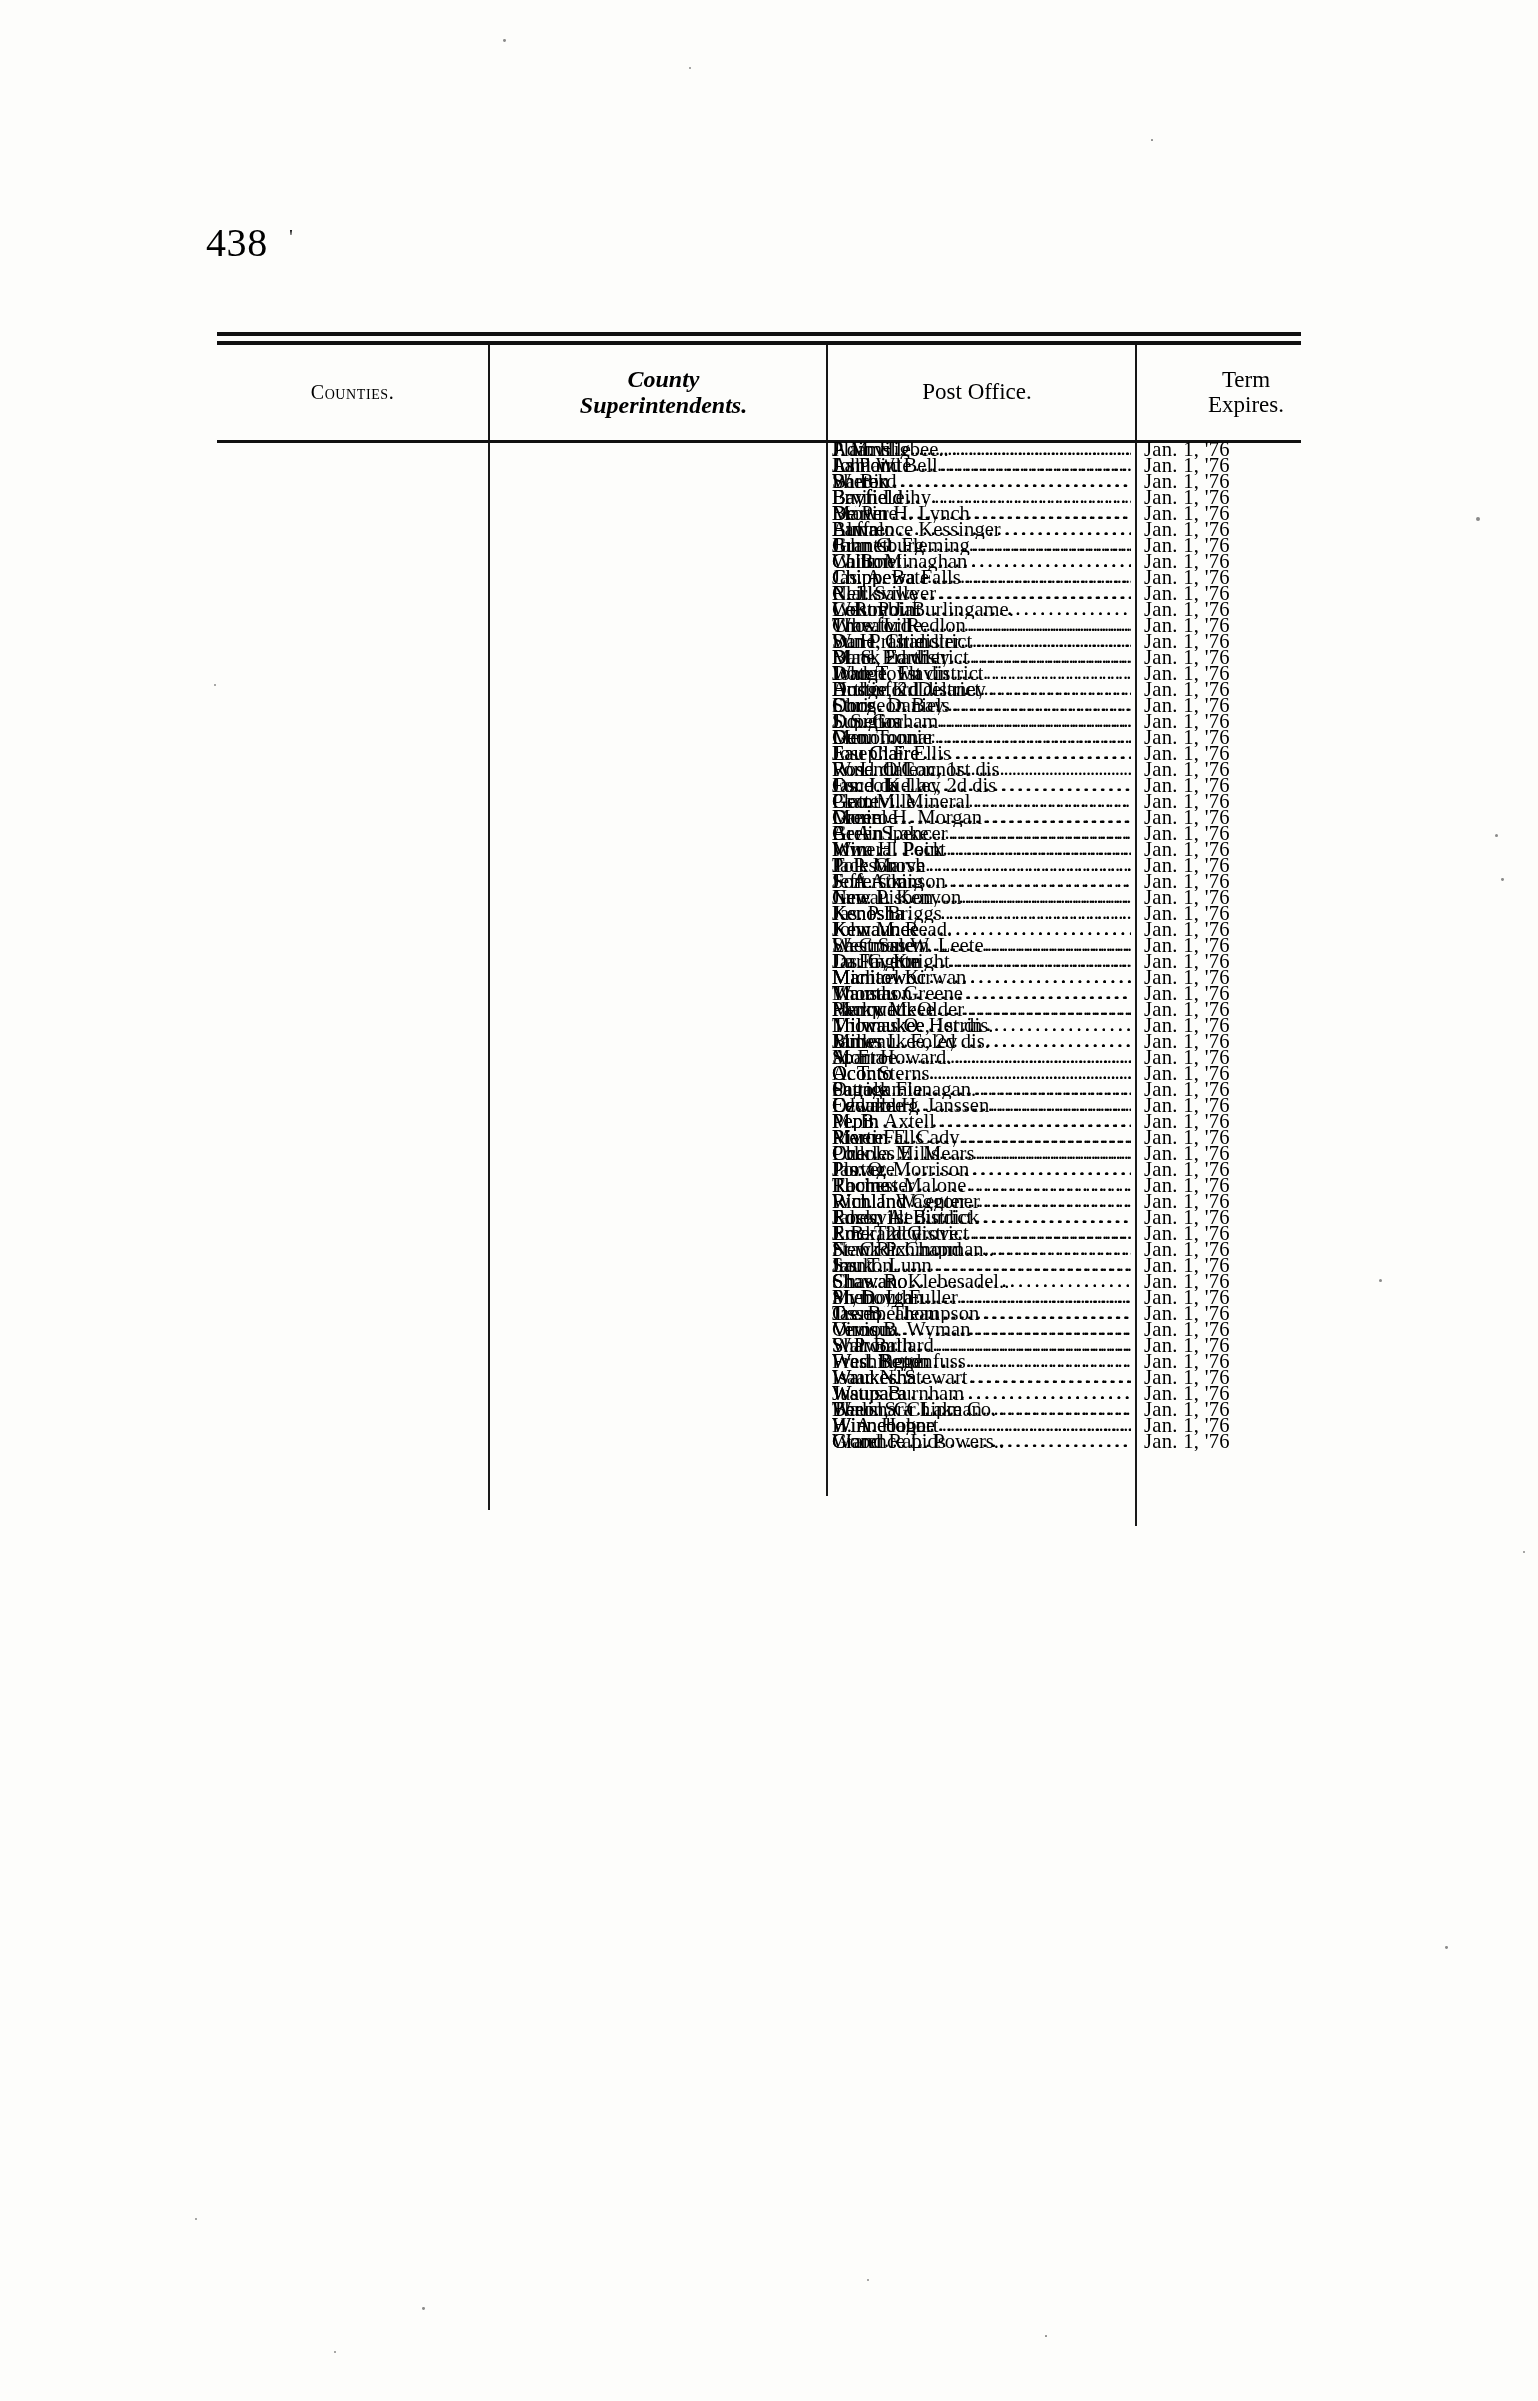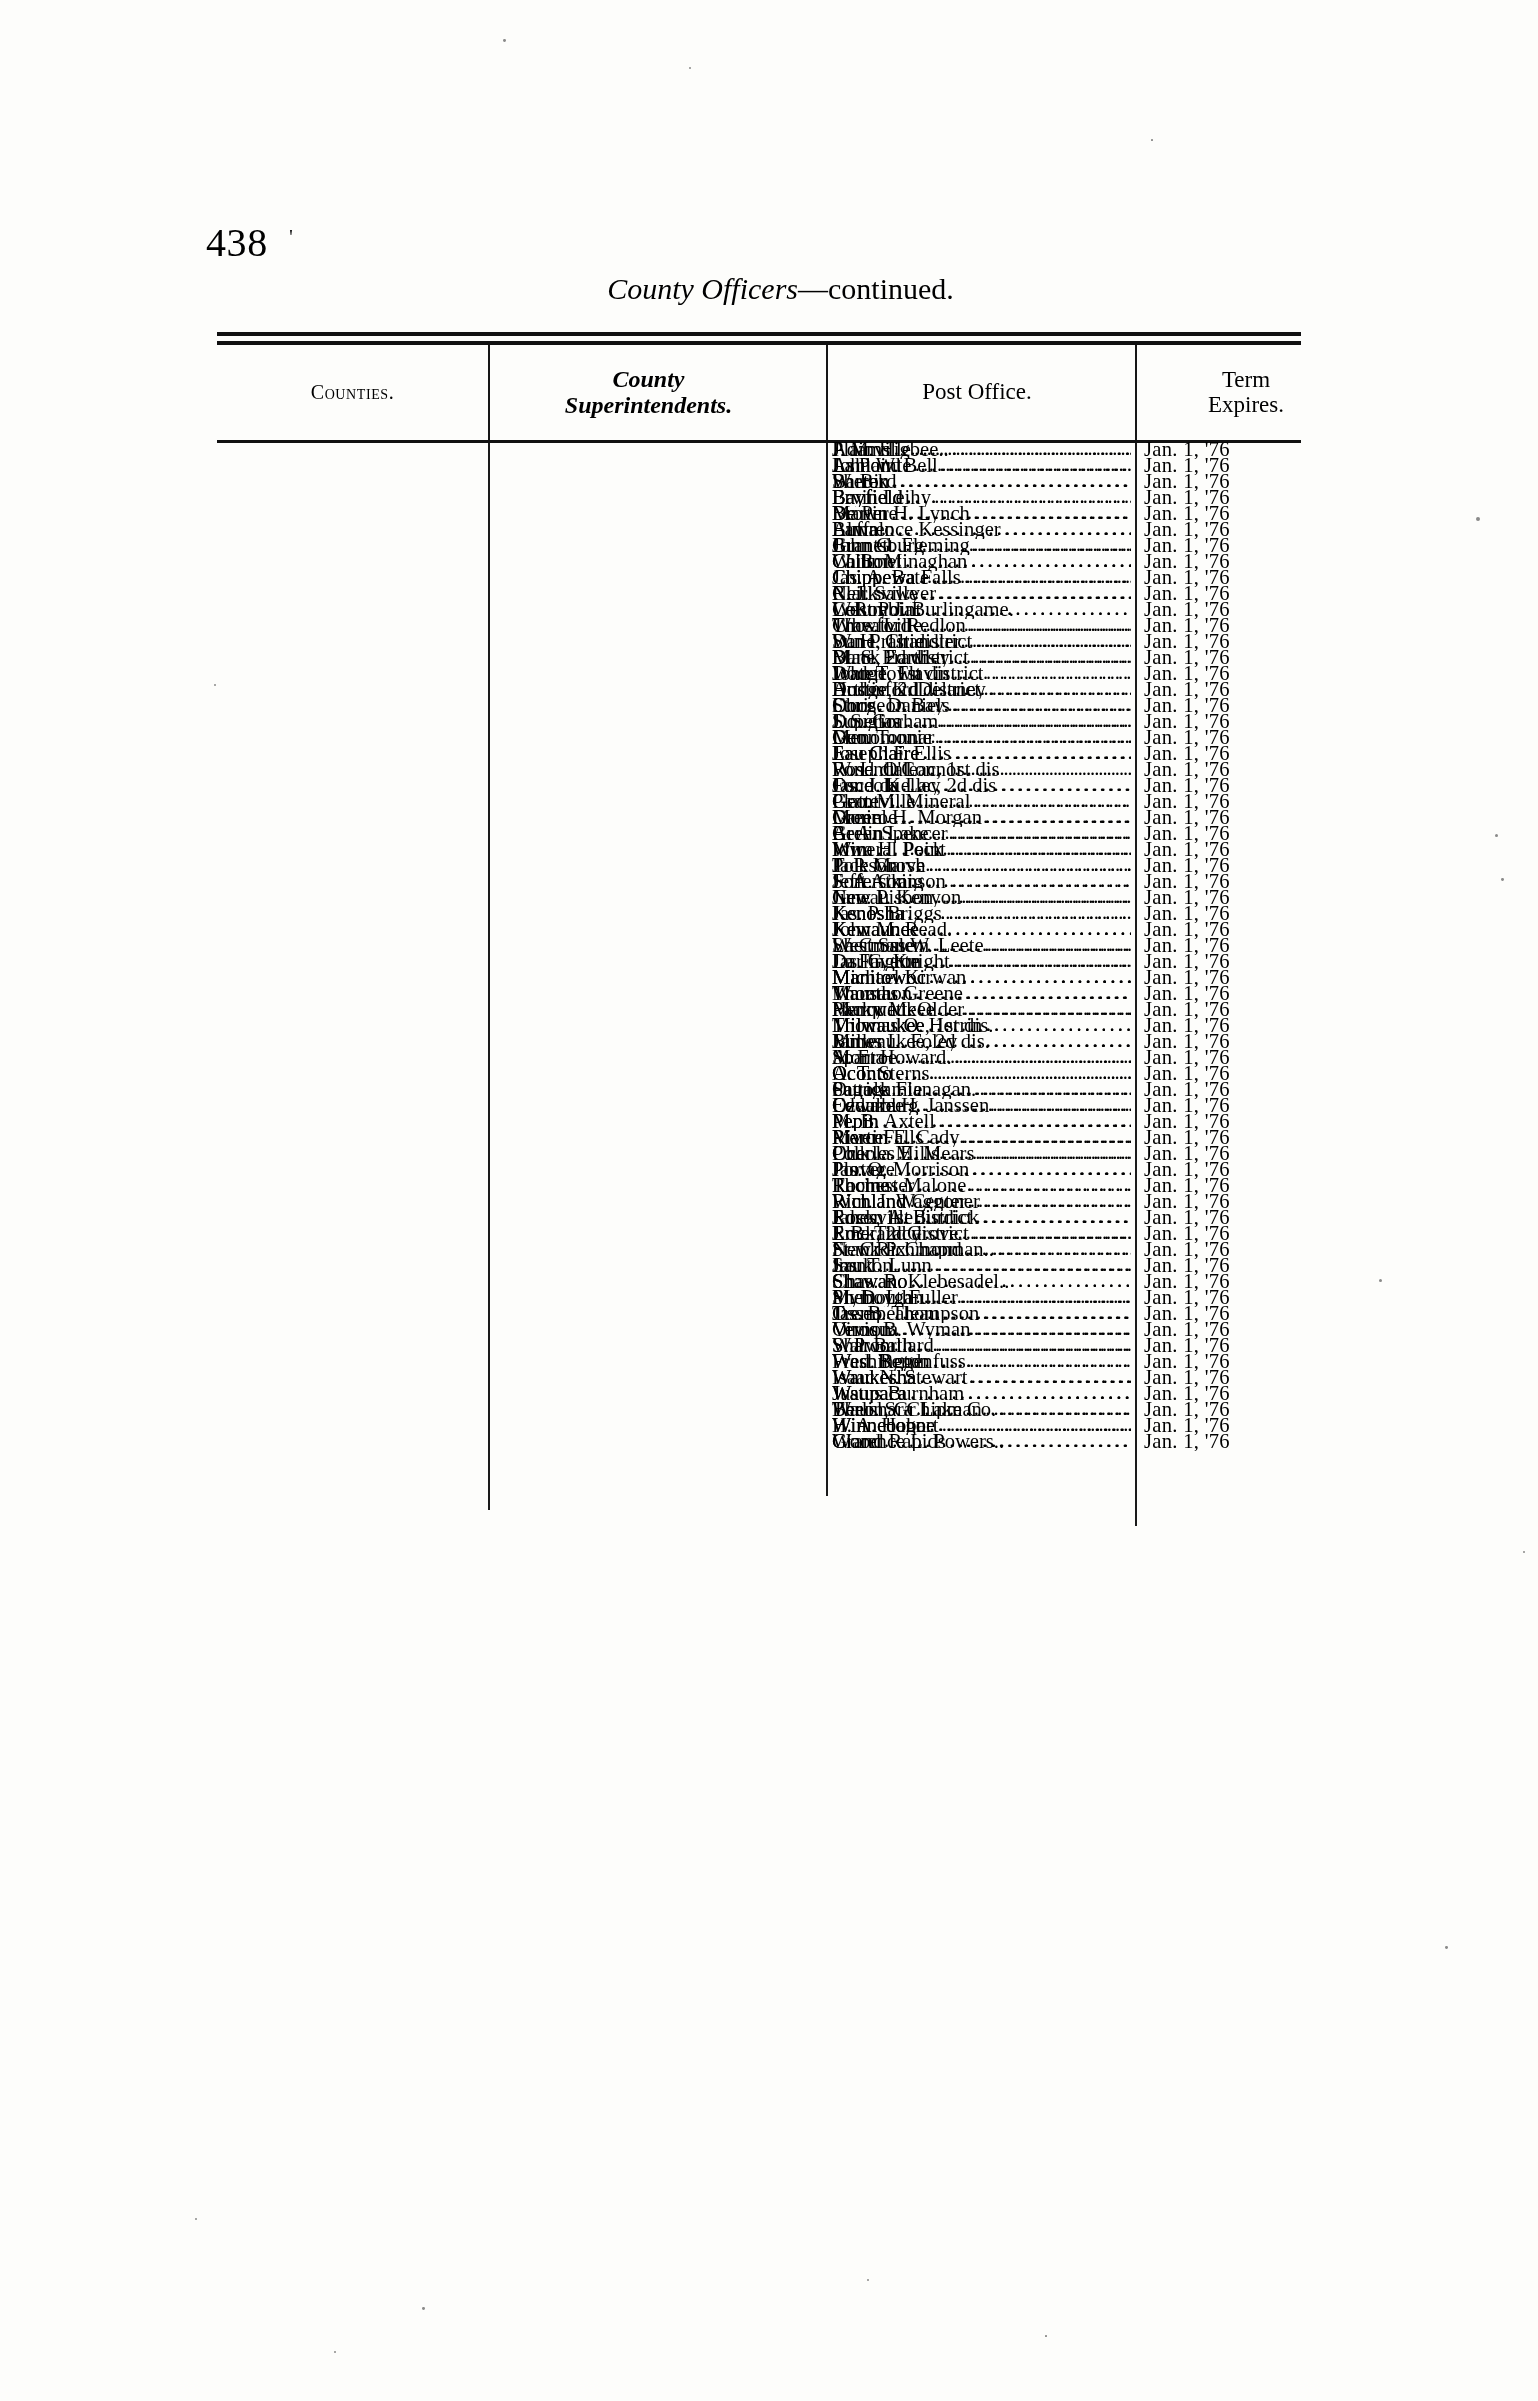--- a/index.html
+++ b/index.html
@@ -66,21 +66,21 @@
   .thead{
     position:relative;
     height:95px;
   }
   .thead .cell{
     position:absolute;top:0;bottom:0;
     display:flex;align-items:center;justify-content:center;
     text-align:center;line-height:1.06;
   }
   .col-a{left:0;width:271px;}
-  .col-b{left:262px;width:339px;}
+  .col-b{left:277px;width:339px;}
   .col-c{left:609px;width:302px;}
   .col-d{left:918px;width:166px;margin-left:28px;}
 
   .th-counties{
     font-size:20px;font-variant:small-caps;letter-spacing:0.6px;
   }
   .th-super{
     font-size:24px;font-style:italic;font-weight:700;line-height:1.1;
   }
   .th-post{font-size:23px;}
@@ -136,23 +136,20 @@
 </head>
 <body>
 
 <div class="scan">
 
   <div class="headline-row">
     <div class="folio">438</div>
     <div class="folio-tick">'</div>
   </div>
 
-  <div class="caption">
-    <span class="ital">County Officers</span><span>—continued.</span>
-  </div>
 
   <div class="table-wrap">
 
     <div class="rule thick"></div>
     <div class="rule-gap"></div>
     <div class="rule thick"></div>
 
     <div class="thead">
       <div class="vrule" style="left:271px;height:95px;"></div>
       <div class="vrule" style="left:609px;height:95px;"></div>

